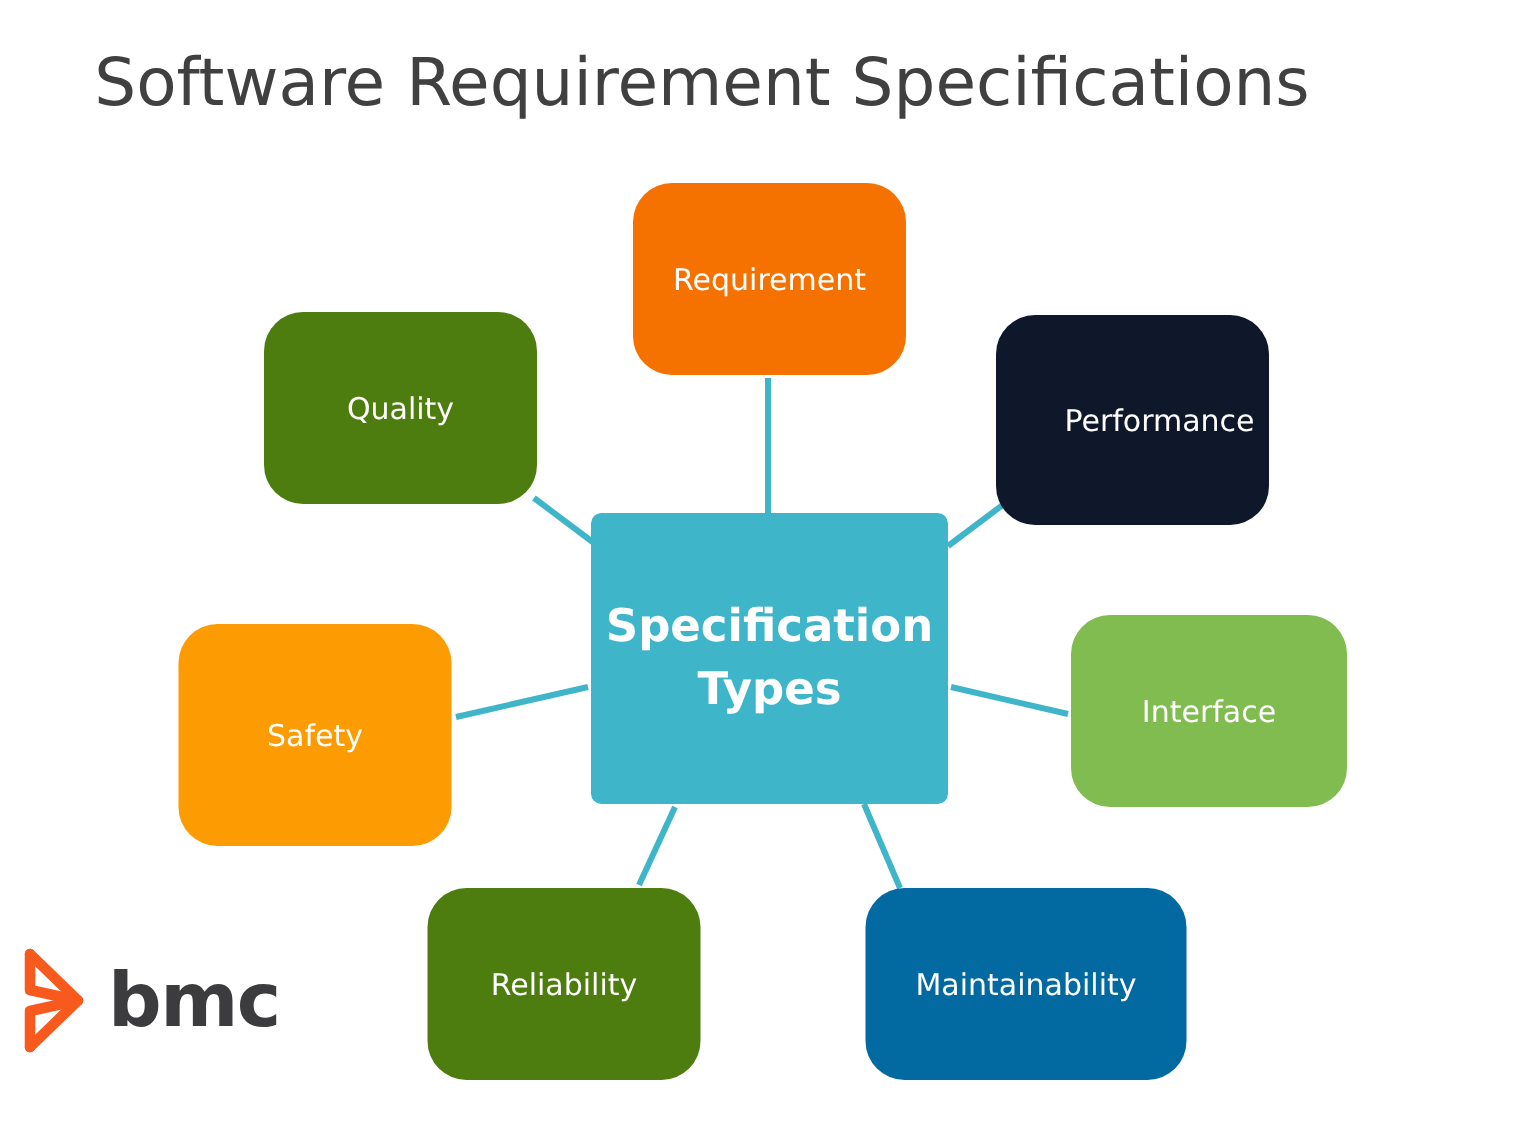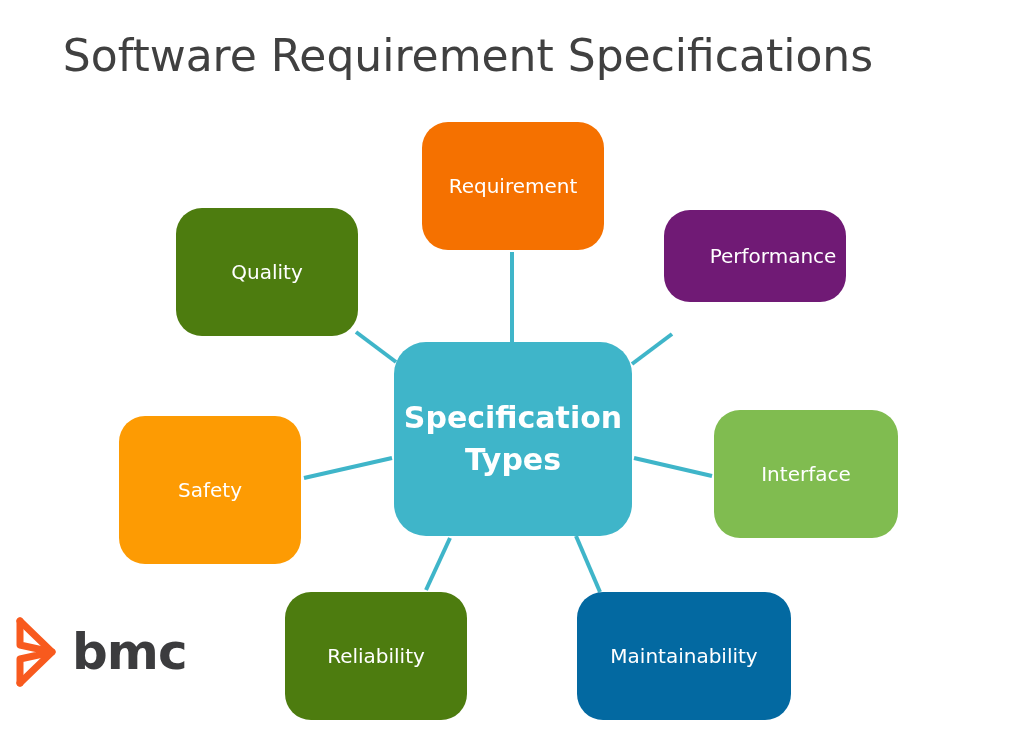--- a/index.html
+++ b/index.html
@@ -16,24 +16,24 @@
     }
     svg.connectors { position: absolute; left: 0; top: 0; }
     .node {
       position: absolute; border-radius: 26px;
       display: flex; align-items: center; justify-content: center;
       color: #ffffff; font-size: 20px; text-align: center;
       font-family: "DejaVu Sans", sans-serif;
       box-sizing: border-box;
     }
     .center {
-      border-radius: 32px; font-size: 30px; font-weight: bold; line-height: 42px;
+      border-radius: 7px; font-size: 30px; font-weight: bold; line-height: 42px;
       font-family: "DejaVu Sans", sans-serif;
     }
-    .logo { position: absolute; left: 14px; top: 617px; display: flex; align-items: center; }
+    .logo { position: absolute; left: 14px; top: 632px; display: flex; align-items: center; }
     .logo-text {
       font-family: "DejaVu Sans", sans-serif; font-weight: bold; font-size: 50px;
       color: #3c3c3e; margin-left: 14px; letter-spacing: -1px;
     }
   </style>
 </head>
 <body>
 
 <div class="title">Software Requirement Specifications</div>
 
@@ -53,21 +53,21 @@
   <div>
     <div>Specification</div>
     <div>Types</div>
   </div>
 </div>
 
 <div class="node" style="left:422px; top:122px; width:182px; height:128px; background:#f57100;">
   <span>Requirement</span>
 </div>
 
-<div class="node" style="left:664px; top:210px; width:182px; height:92px; background:#701a75;padding-left:36px;">
+<div class="node" style="left:664px; top:210px; width:182px; height:140px; background:#0f172a;padding-left:36px;">
   <span>Performance</span>
 </div>
 
 <div class="node" style="left:714px; top:410px; width:184px; height:128px; background:#80bc50;align-items:center;">
   <span>Interface</span>
 </div>
 
 <div class="node" style="left:577px; top:592px; width:214px; height:128px; background:#0369a1;">
   <span>Maintainability</span>
 </div>

